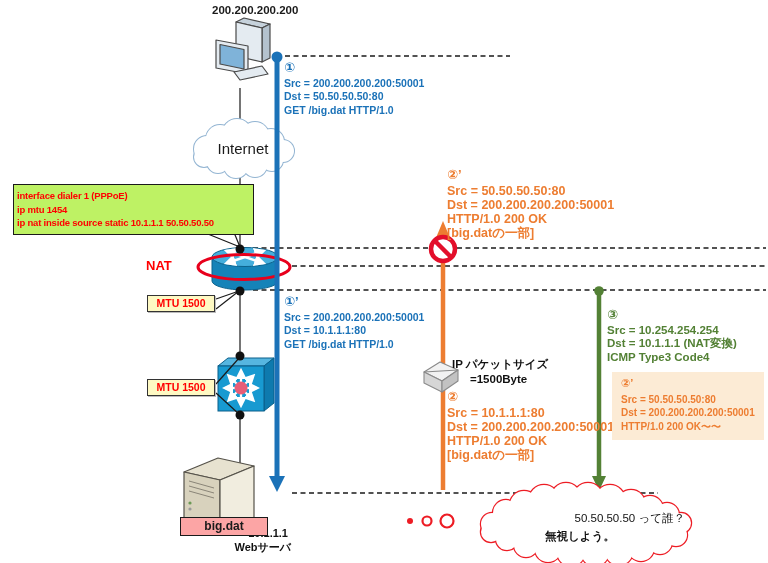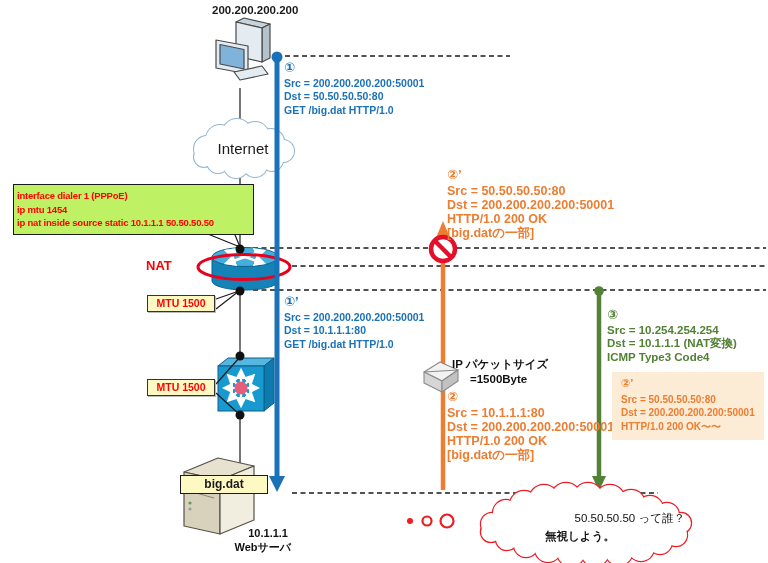--- a/index.html
+++ b/index.html
@@ -20,21 +20,21 @@
   .cfg{left:5px;top:184px;width:227px;background:#bef264;border:1.6px solid #1a1a1a;
        padding:4px 9px 4px 3px;color:#FF0000;font-weight:bold;font-size:9.5px;
        line-height:13.5px;letter-spacing:-0.2px;white-space:nowrap;margin-left:8px;}
   .natlbl{left:146px;top:258px;color:#FF0000;font-weight:bold;font-size:13px;}
   .mtu{position:absolute;z-index:2;width:66px;background:#fef9c3;border:1.3px solid #333;
        color:#FF0000;font-weight:bold;font-size:10.5px;text-align:center;
        padding:1px 0 2px 0;box-shadow:1px 1px 0 #bbb;}
   .pktsize{left:452px;top:357px;color:#111;font-weight:bold;font-size:11.5px;line-height:15px;}
   .pktsize .l2{padding-left:18px;}
   .fsize{left:286px;top:500px;color:#111;font-weight:bold;font-size:11.5px;}
-  .bigdat{left:180px;top:475px;width:86px;background:#fef9c3;border:1.5px solid #1a1a1a;
+  .bigdat{left:180px;top:517px;width:86px;background:#fca5a5;border:1.5px solid #1a1a1a;
           color:#1a1a1a;font-weight:bold;font-size:12px;text-align:center;
           padding:1px 0 2px 0;z-index:3;}
   .srvip{left:196px;top:527px;width:92px;text-align:right;font-weight:bold;font-size:11px;color:#111;}
   .srvname{left:193px;top:540px;width:98px;text-align:right;font-weight:bold;font-size:11px;color:#111;}
   .th1{left:475px;top:511px;width:210px;text-align:right;font-size:11.5px;font-weight:400;color:#111;z-index:3;}
   .th2{left:475px;top:529px;width:210px;text-align:center;font-size:11.5px;font-weight:600;color:#111;z-index:3;}
 </style>
 </head>
 <body>
 

